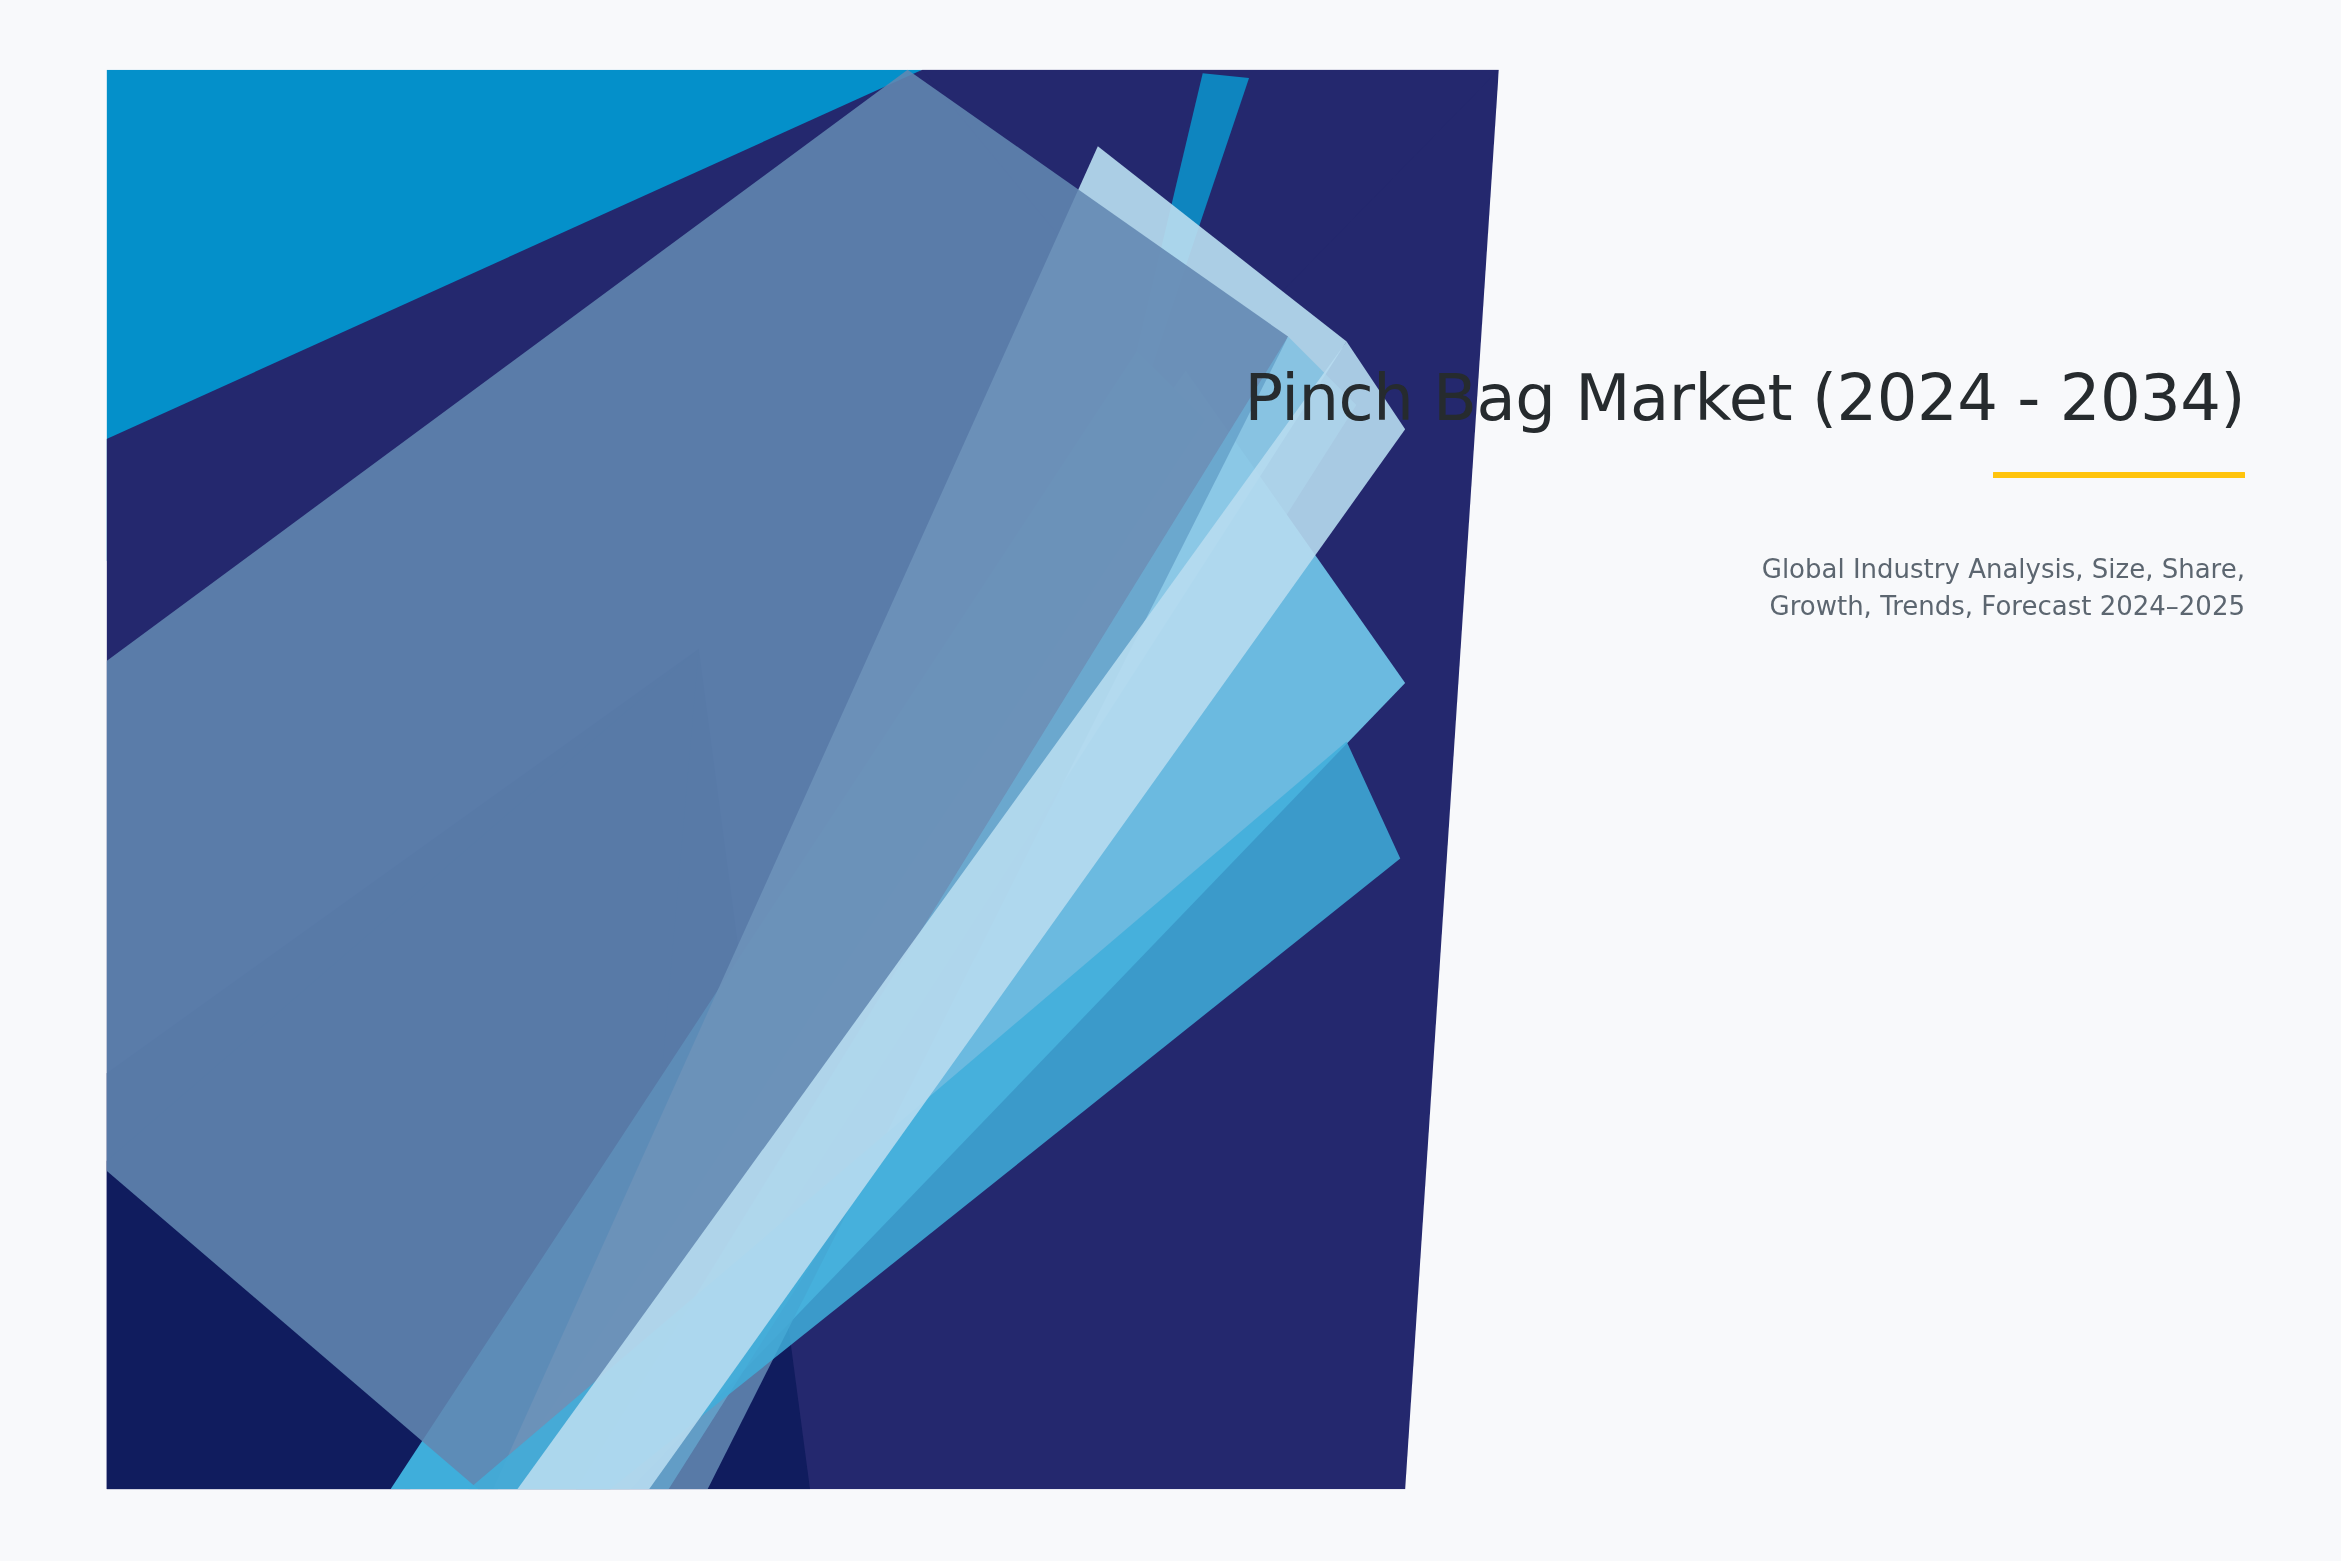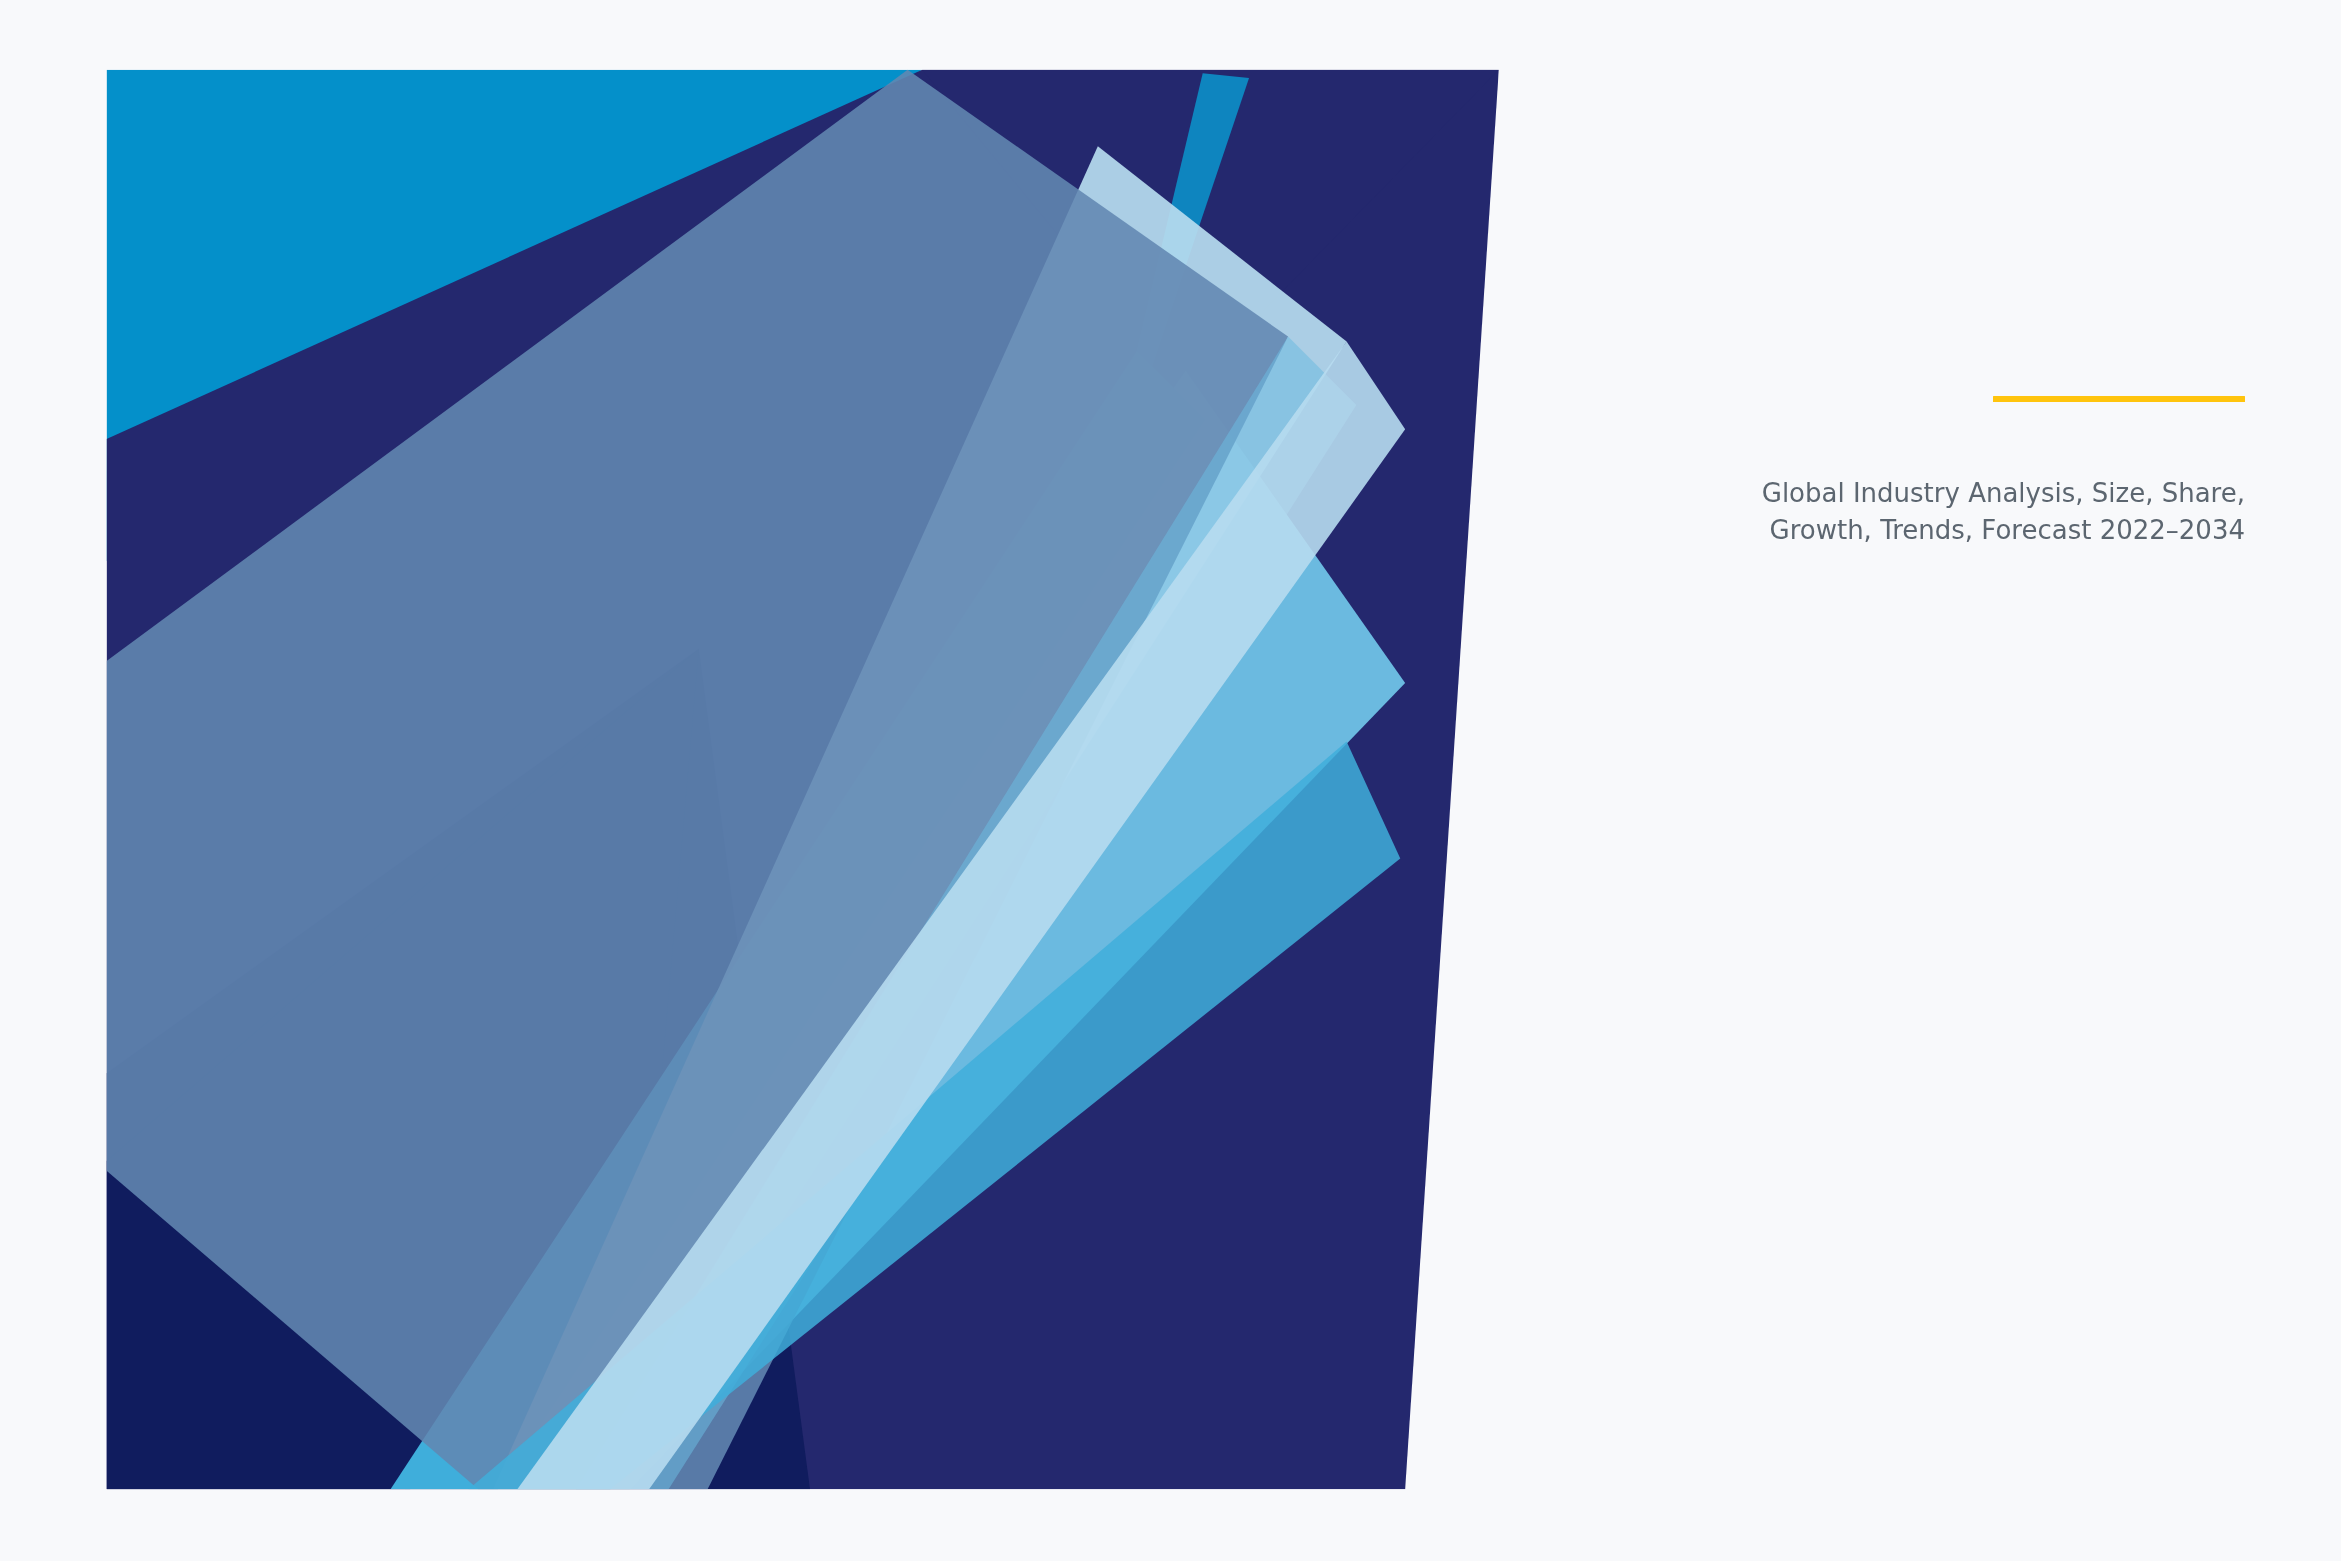--- a/index.html
+++ b/index.html
@@ -118,23 +118,24 @@
         <polygon points="2640,690 2780,830 1370,3053 1180,3053" fill="#6BBAE0" opacity="0.55"></polygon>
 
         <polygon points="2760,1520 2870,1760 1250,3053 960,3053" fill="#3FAEDB" opacity="0.85"></polygon>
 
         <polygon points="2760,700 2880,880 1330,3053 1060,3053" fill="#B7DCEF" opacity="0.9"></polygon>
       </g>
     </svg>
   </div>
 
   <div id="title-block">
+    <h1 id="page-title" style="color: rgb(38, 43, 46);">Pinch Bag Market (2024 - 2034)</h1>
 
     <div id="accent-rule-wrap">
       <div id="accent-rule" style="background: rgb(255, 196, 13);"></div>
     </div>
 
     <p id="page-subtitle" style="color: rgb(92, 102, 112);">Global Industry Analysis, Size, Share,
-Growth, Trends, Forecast 2022–2034</p>
+Growth, Trends, Forecast 2024–2025</p>
   </div>
 
 </div>
 
 
 </body></html>

